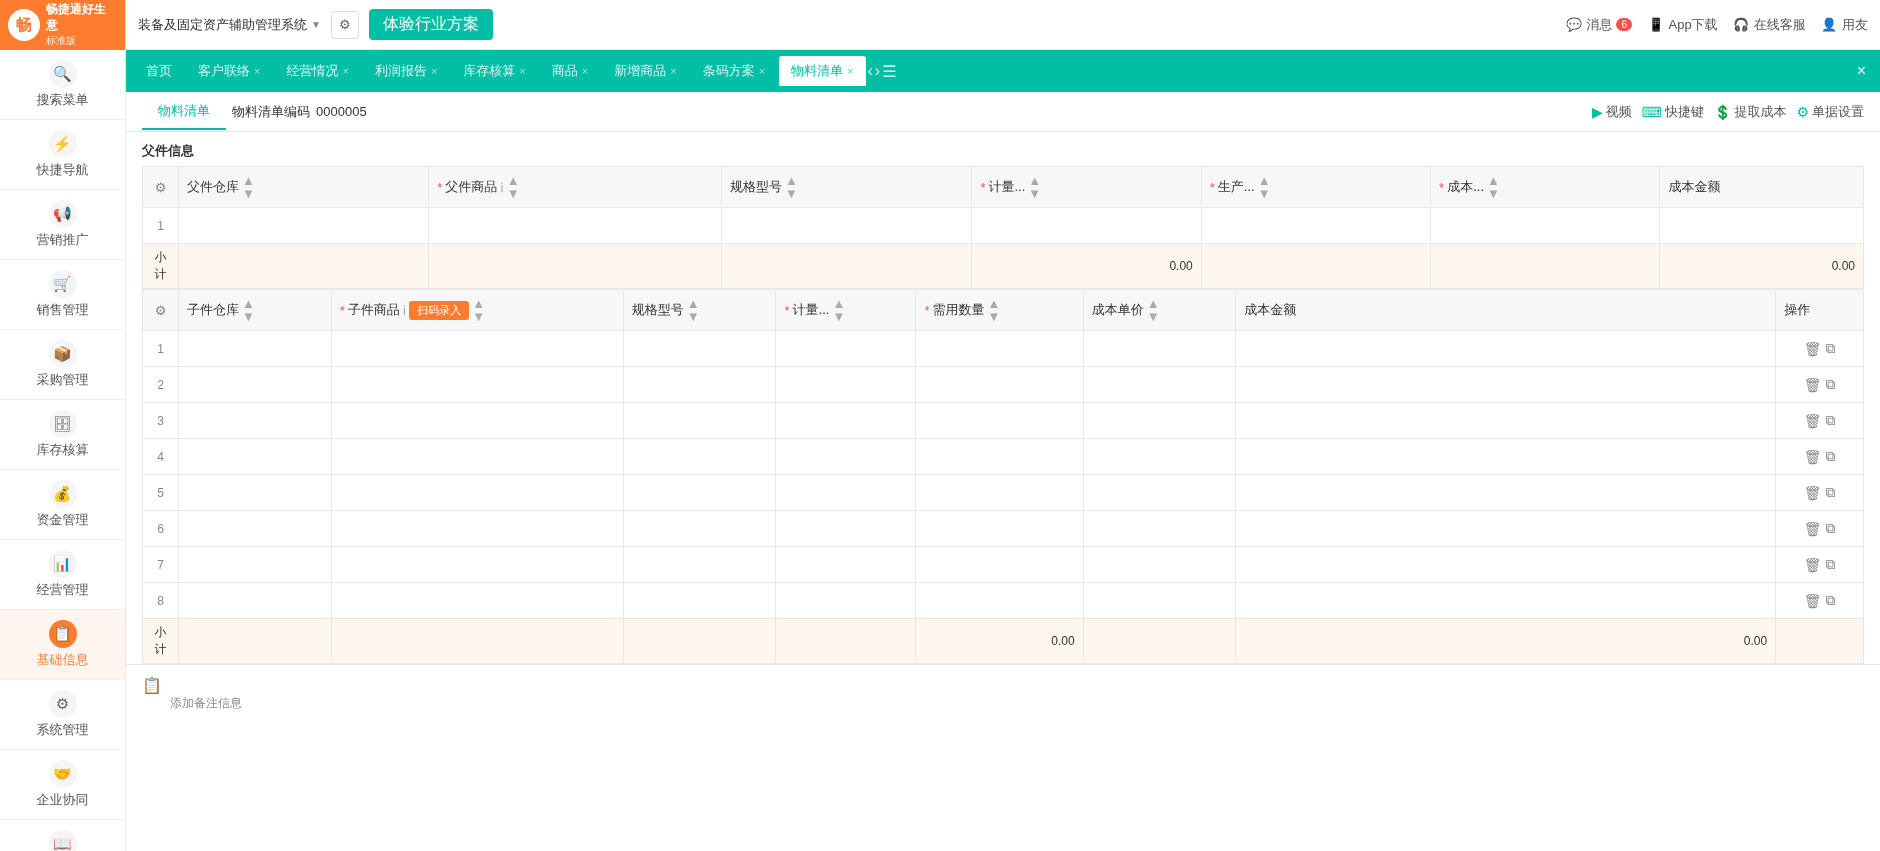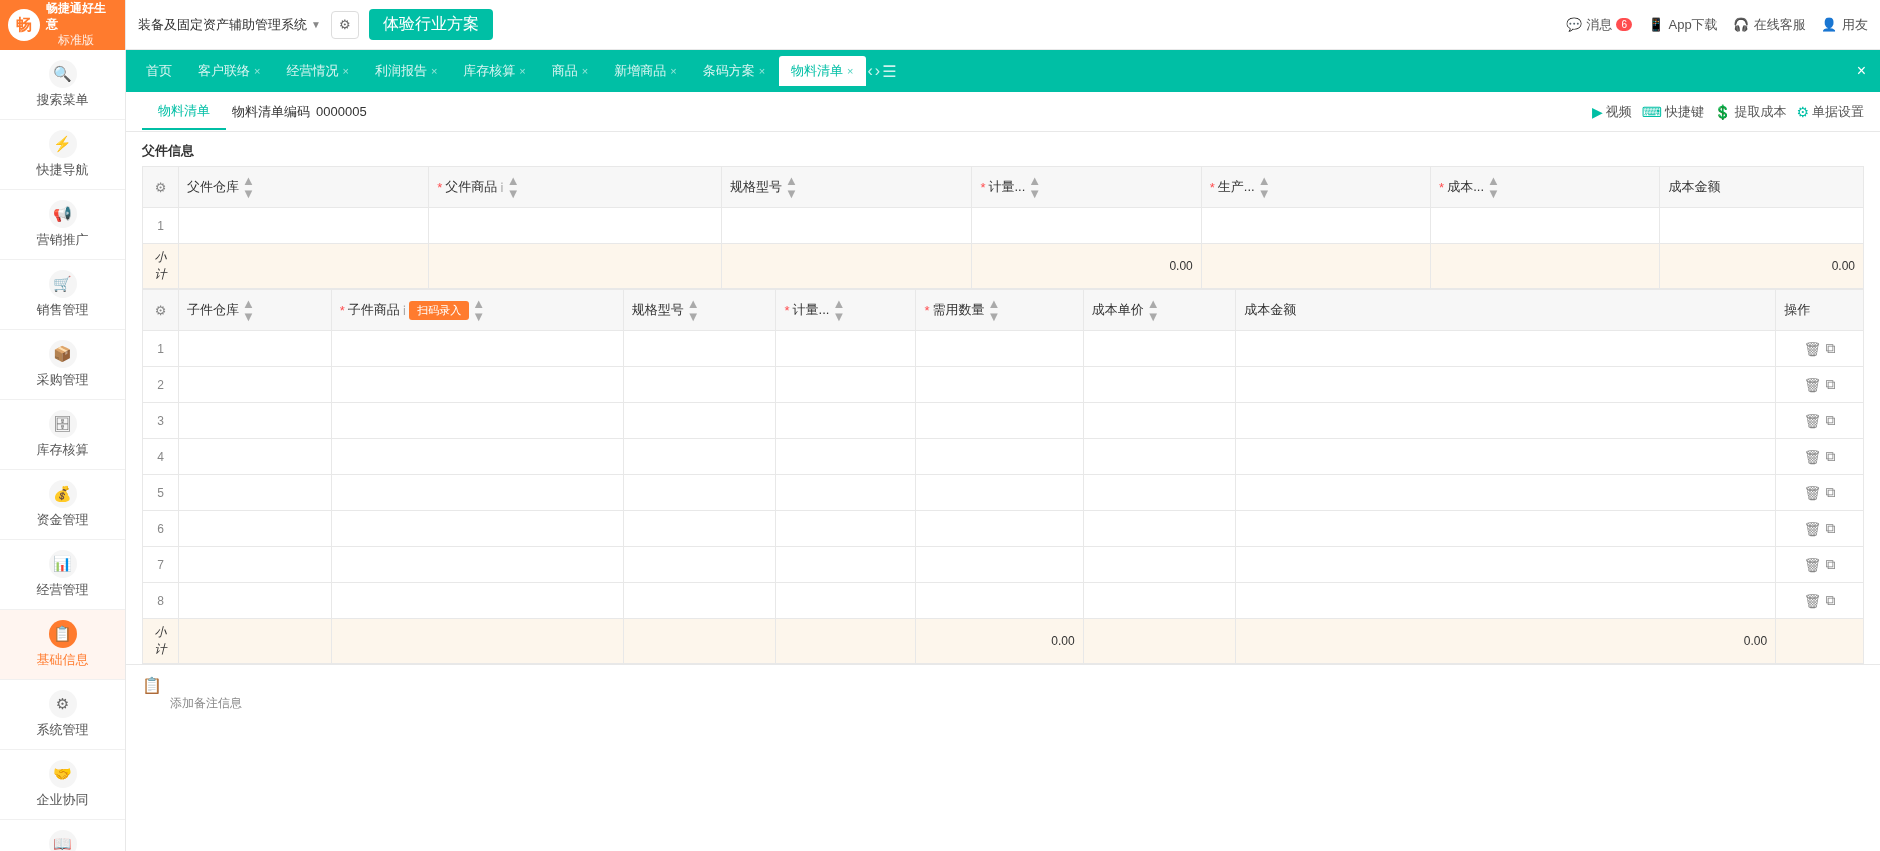--- a/index.html
+++ b/index.html
@@ -29,21 +29,21 @@
       border-radius: 50%;
       display: flex;
       align-items: center;
       justify-content: center;
       color: #ff7b2e;
       font-size: 16px;
       font-weight: bold;
       flex-shrink: 0;
     }
     .sidebar-logo-text { color: #fff; font-size: 12px; font-weight: bold; line-height: 1.3; }
-    .sidebar-logo-sub { color: rgba(255,255,255,0.85); font-size: 12px; margin-left: 12px; }
+    .sidebar-logo-sub { color: rgba(255,255,255,0.85); font-size: 10px; }
     .sidebar-item {
       display: flex;
       flex-direction: column;
       align-items: center;
       padding: 10px 0;
       cursor: pointer;
       color: #555;
       font-size: 12px;
       gap: 3px;
       border-bottom: 1px solid #f0f0f0;
@@ -236,21 +236,21 @@
     .row-num {
       text-align: center;
       color: #888;
       width: 36px;
     }
     .subtotal-row td {
       background: #fdf6ec;
       font-weight: 500;
       color: #333;
     }
-    .subtotal-label { color: #888; font-style: italic; }
+    .subtotal-label { color: #888; }
     .subtotal-val { text-align: right; margin-top: 8px; }
 
     .settings-col { width: 36px; text-align: center; }
     .gear-icon { color: #888; font-size: 13px; }
     .scan-btn {
       background: #ff7b2e;
       color: #fff;
       border: none;
       border-radius: 3px;
       padding: 2px 8px;

